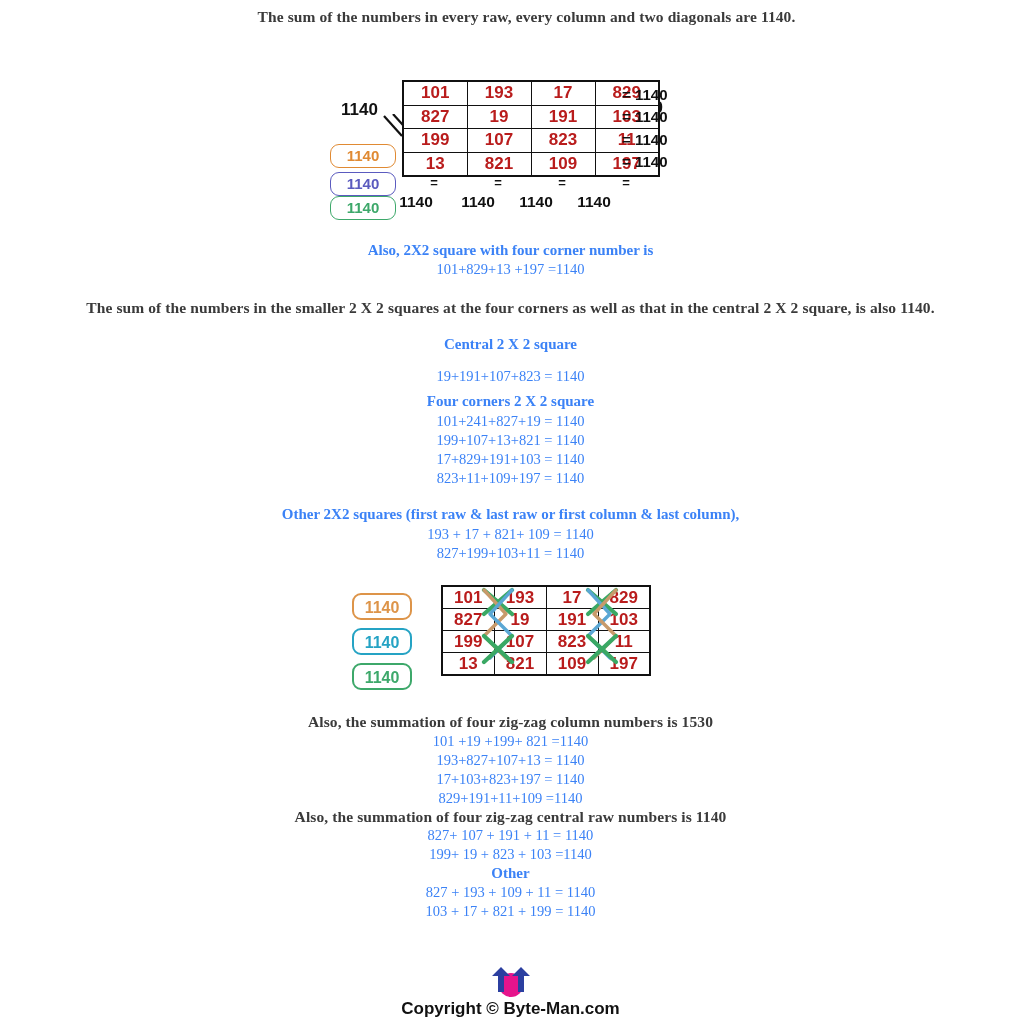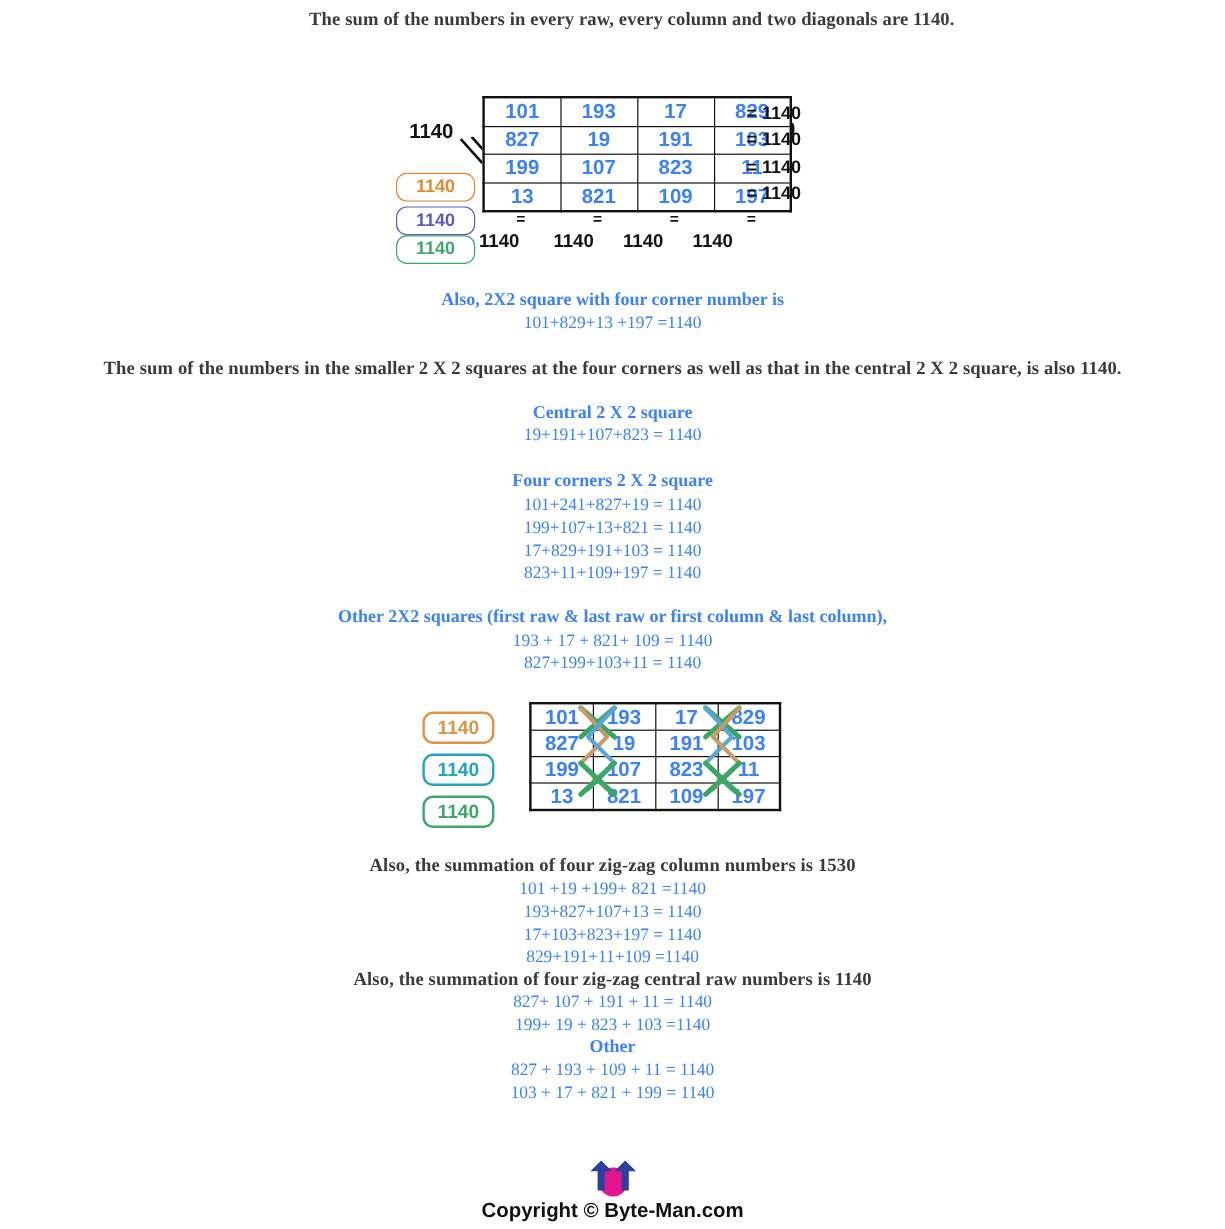--- a/index.html
+++ b/index.html
@@ -46,21 +46,21 @@
   
   .msq {
     border-collapse: collapse;
     border: 2.5px solid #111;
     background: #fff;
   }
   .msq td {
     border: 1.6px solid #111;
     font-size: 17px;
     font-weight: bold;
-    color: #3b82f6;
+    color: #b91c1c;
     text-align: center;
     font-family: "Liberation Sans", "DejaVu Sans", sans-serif;
     padding: 0;
   }
   #table-one td { width: 64px; height: 22.5px; line-height: 22.5px; }
   #table-two td { width: 52px; height: 21px;  line-height: 21px; }
 
   
   .grouphl {
     position: absolute;
@@ -215,21 +215,21 @@
   <div class="abs bot-num" style="left:504px; top:147px;">1140</div>
   <div class="abs bot-num" style="left:562px; top:147px;">1140</div>
 </div>
 
 <div class="abs center-line bold" style="left:0; top:242px;">Also, 2X2 square with four corner number is</div>
 <div class="abs eq-line thin" style="left:0; top:261px;">101+829+13 +197 =1140</div>
 
 <div class="abs headline" style="left:0; top:299px;">The sum of the numbers in the smaller 2 X 2 squares at the four corners as well as that in the central 2 X 2 square, is also 1140.</div>
 
 <div class="abs center-line semi" style="left:0; top:336px;">Central 2 X 2 square</div>
-<div class="abs eq-line thin" style="left:0; top:355px;">19+191+107+823 = 1140</div>
+<div class="abs eq-line thin" style="left:0; top:368px;">19+191+107+823 = 1140</div>
 
 <div class="abs center-line semi" style="left:0; top:393px;">Four corners 2 X 2 square</div>
 <div class="abs eq-line thin" style="left:0; top:413px;">101+241+827+19 = 1140</div>
 <div class="abs eq-line thin" style="left:0; top:432px;">199+107+13+821 = 1140</div>
 <div class="abs eq-line thin" style="left:0; top:451px;">17+829+191+103 = 1140</div>
 <div class="abs eq-line thin" style="left:0; top:470px;">823+11+109+197 = 1140</div>
 
 <div class="abs center-line semi" style="left:0; top:506px;">Other 2X2 squares (first raw &amp; last raw or first column &amp; last column),</div>
 <div class="abs eq-line thin" style="left:0; top:526px;">193 + 17 + 821+ 109 = 1140</div>
 <div class="abs eq-line thin" style="left:0; top:545px;">827+199+103+11 = 1140</div>

